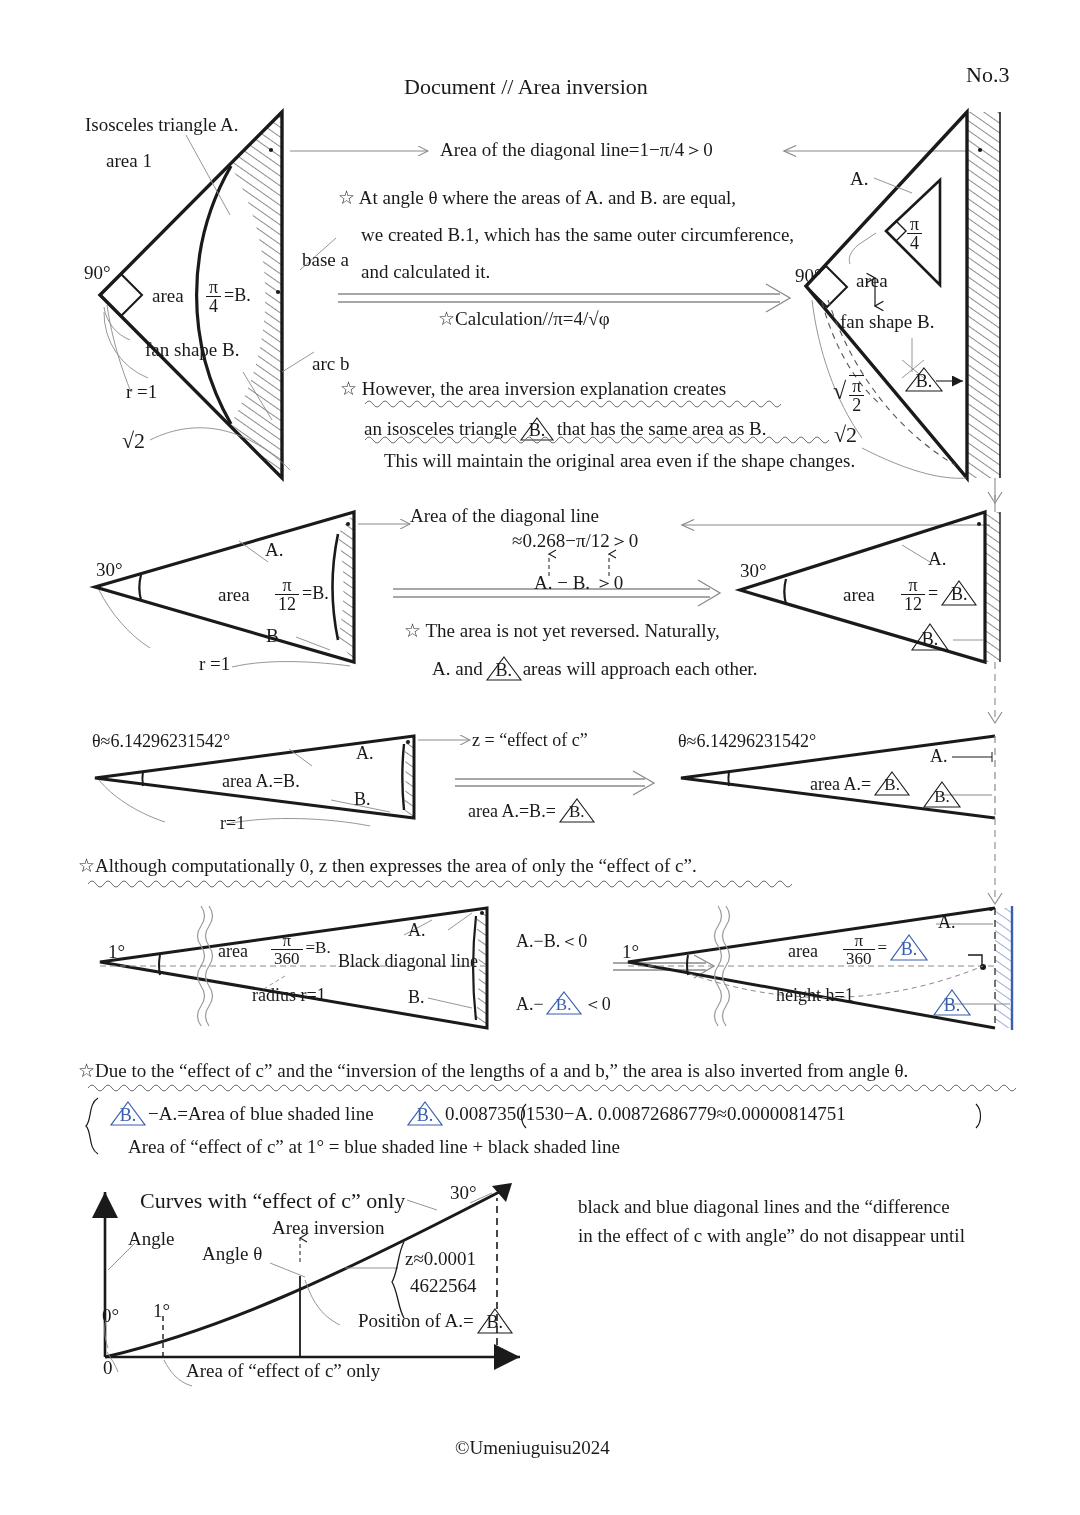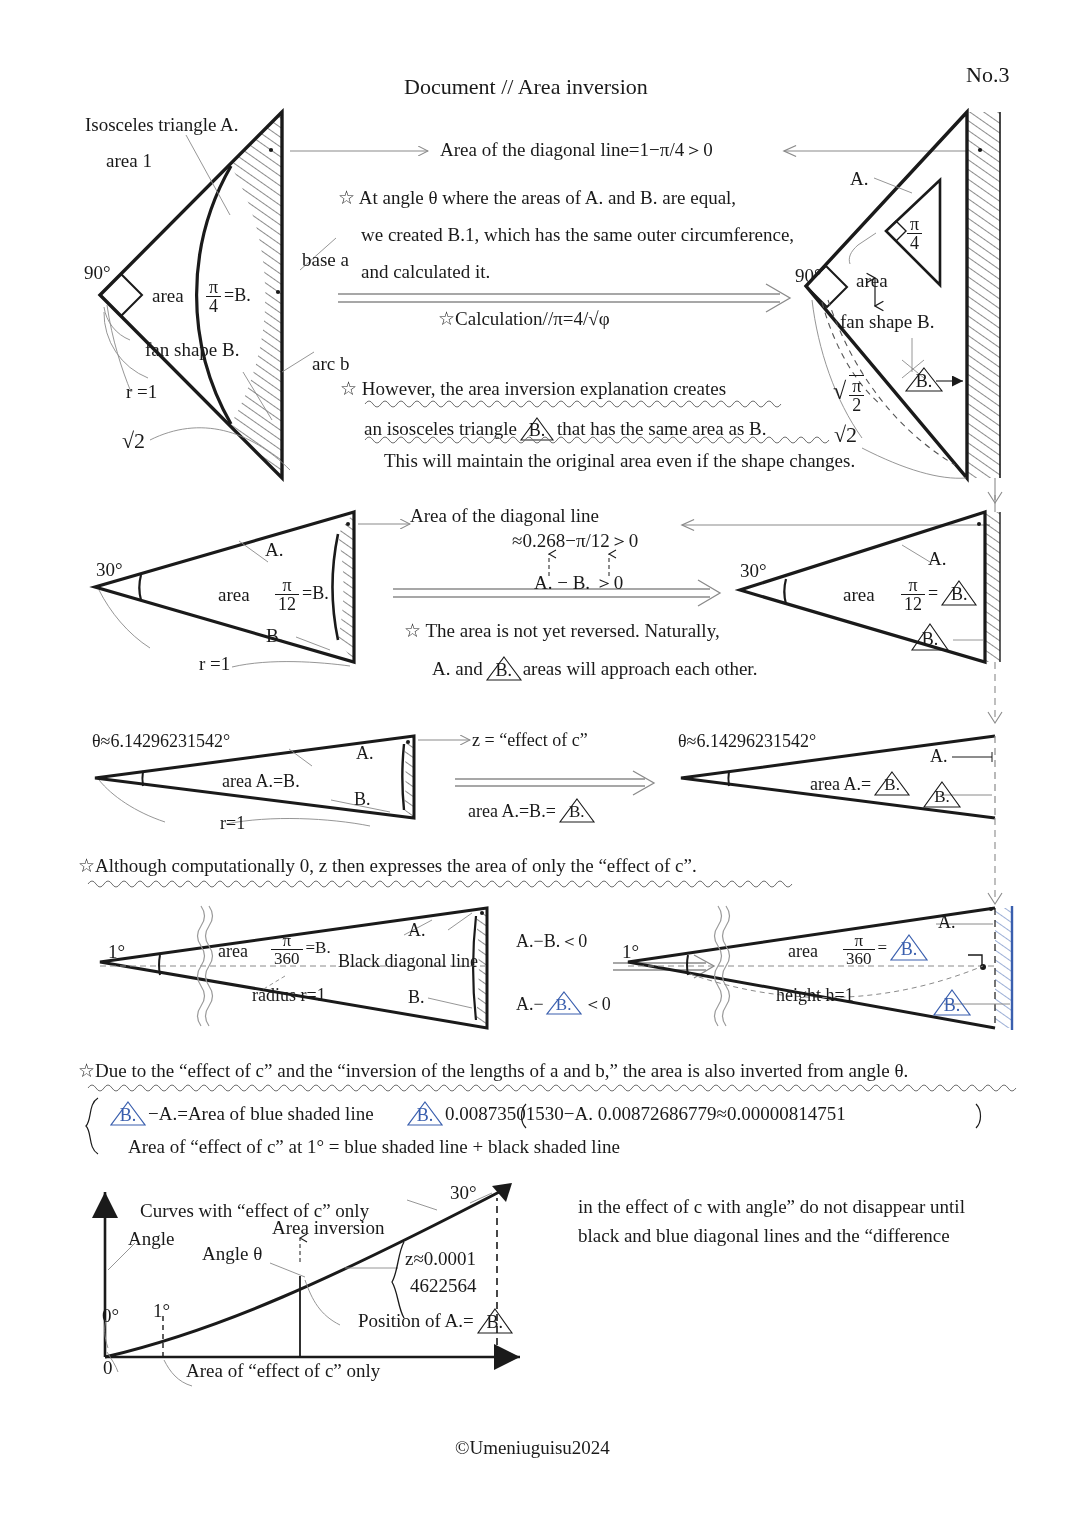--- a/index.html
+++ b/index.html
@@ -415,35 +415,35 @@
   <span class="tri-b blue"><svg width="40" height="27" style="position:absolute;left:0;top:0;">
         <path d="M20,2 L37,25 L3,25 Z" fill="none" stroke="#3a5fae" stroke-width="1.2"></path>
       </svg><span class="glyph" style="width:40px;">B.</span></span><span>−A.=Area of blue shaded line</span>
   <span style="display:inline-block;width:22px;"></span>
   <span class="tri-b blue"><svg width="40" height="27" style="position:absolute;left:0;top:0;">
         <path d="M20,2 L37,25 L3,25 Z" fill="none" stroke="#3a5fae" stroke-width="1.2"></path>
       </svg><span class="glyph" style="width:40px;">B.</span></span><span>0.00873501530−A. 0.00872686779≈0.00000814751</span>
 </div>
 <div class="txt" style="left:112px;top:1136px;font-size:19px;margin-left:16px;">Area of “effect of c” at 1° = blue shaded line + black shaded line</div>
 
-<div class="txt" style="left:140px;top:1188px;font-size:19px;margin-top:12px;">Curves with “effect of c” only</div>
+<div class="txt" style="left:140px;top:1188px;font-size:22px;">Curves with “effect of c” only</div>
 <div class="txt" style="left:272px;top:1217px;font-size:19px;">Area inversion</div>
 <div class="txt" style="left:128px;top:1228px;font-size:19px;">Angle</div>
 <div class="txt" style="left:202px;top:1243px;font-size:19px;">Angle θ</div>
 <div class="txt" style="left:450px;top:1182px;font-size:19px;">30°</div>
 <div class="txt" style="left:102px;top:1305px;font-size:19px;">0°</div>
 <div class="txt" style="left:153px;top:1300px;font-size:19px;">1°</div>
 <div class="txt" style="left:405px;top:1248px;font-size:19px;">z≈0.0001</div>
 <div class="txt" style="left:410px;top:1275px;font-size:19px;">4622564</div>
 <div class="txt" style="left:358px;top:1307px;font-size:19px;">
   <span>Position of A.=</span><span class="tri-b"><svg width="42" height="28" style="position:absolute;left:0;top:0;">
         <path d="M21,2 L38,26 L4,26 Z" fill="none" stroke="#1a1a1a" stroke-width="1.1"></path>
       </svg><span class="glyph" style="width:42px;">B.</span></span>
 </div>
 <div class="txt" style="left:103px;top:1357px;font-size:19px;">0</div>
 <div class="txt" style="left:186px;top:1360px;font-size:19px;">Area of “effect of c” only</div>
 
 <div class="wrapbox" style="left:578px;top:1192px;width:440px;font-size:19px;">
+  <div>black and blue diagonal lines and the “difference</div>
   <div>in the effect of c with angle” do not disappear until</div>
-  <div>black and blue diagonal lines and the “difference</div>
 </div>
 
 <div class="txt" style="left:455px;top:1437px;font-size:19px;">©Umeniuguisu2024</div>
 
 </body></html>

